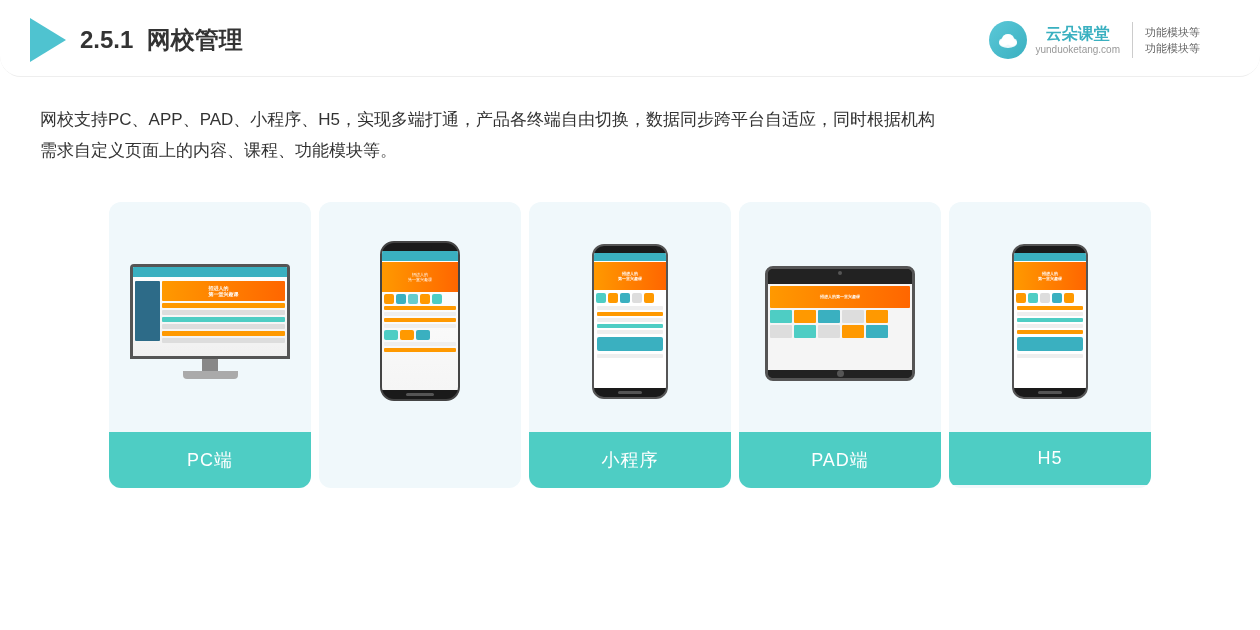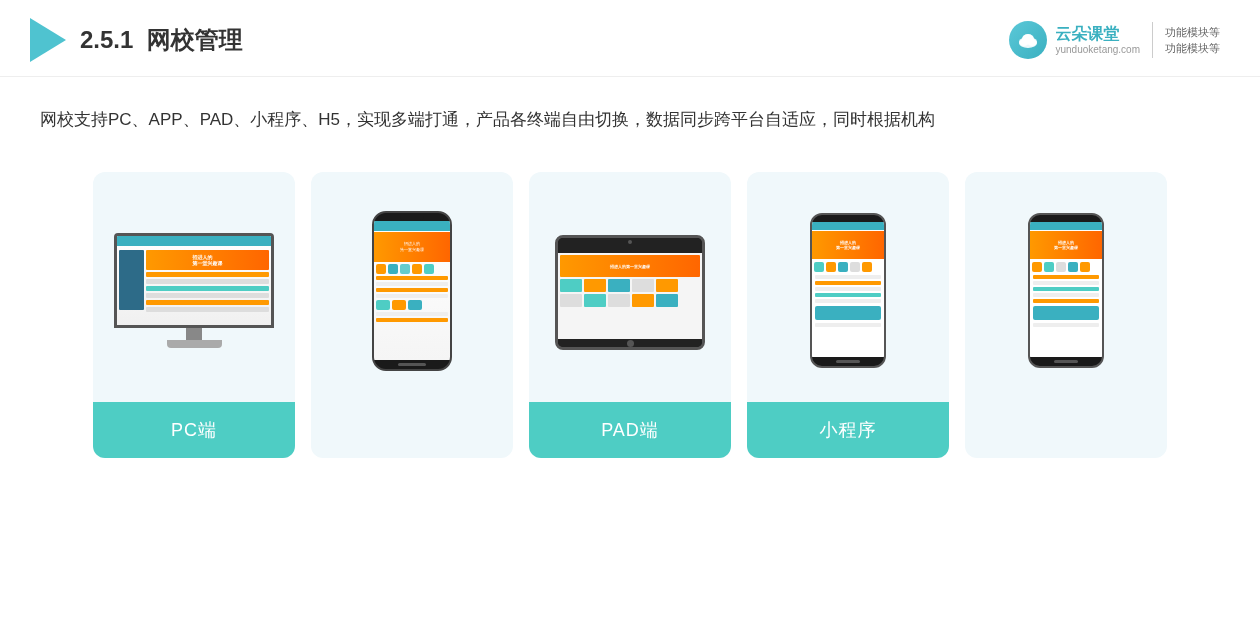--- a/index.html
+++ b/index.html
@@ -16,22 +16,23 @@
       height: 630px;
       background: #fff;
       position: relative;
     }
 
     
     .header {
       display: flex;
       align-items: center;
       justify-content: space-between;
-      padding: 18px 40px 14px 30px;
+      padding: 18px 60px 14px 30px;
       border-bottom: 1px solid #eee;
+      border-radius: 21px;
     }
     .header-left {
       display: flex;
       align-items: center;
       gap: 14px;
     }
     .logo-triangle {
       width: 0;
       height: 0;
       border-style: solid;
@@ -68,20 +69,21 @@
       font-weight: bold;
     }
     .brand-text {
       text-align: left;
     }
     .brand-name {
       font-size: 16px;
       color: #3ab0c0;
       font-weight: bold;
       line-height: 1.2;
+      text-align: center;
     }
     .brand-sub {
       font-size: 10px;
       color: #999;
       line-height: 1.2;
     }
     .brand-divider {
       width: 1px;
       height: 36px;
       background: #ccc;
@@ -98,21 +100,21 @@
     .description {
       padding: 28px 40px 16px 40px;
       font-size: 17px;
       color: #333;
       line-height: 1.8;
     }
 
     
     .cards-container {
       display: flex;
-      gap: 16px;
+      gap: 8px;
       padding: 20px 40px 24px 40px;
       justify-content: center;
     }
 
     .card {
       background: #f0f8fb;
       border-radius: 12px;
       width: 202px;
       display: flex;
       flex-direction: column;
@@ -399,20 +401,21 @@
         <div class="brand-tagline">
           <div>功能模块等</div>
           <div>功能模块等</div>
         </div>
       </div>
     </div>
   </div>
 
   <div class="description">
     <div>网校支持PC、APP、PAD、小程序、H5，实现多端打通，产品各终端自由切换，数据同步跨平台自适应，同时根据机构</div>
+    <div>需求自定义页面上的内容、课程、功能模块等。</div>
   </div>
 
   <div class="cards-container">
 
     <div class="card">
       <div class="card-image-area">
 
         <div style="display:flex;flex-direction:column;align-items:center;">
           <div class="monitor-screen">
             <div class="monitor-screen-inner">
@@ -471,20 +474,52 @@
                 <div class="phone-list-row active"></div>
               </div>
             </div>
             <div class="phone-home-bar"></div>
           </div>
         </div>
       </div>
     </div>
 
     <div class="card">
+      <div class="card-image-area">
+        <div class="mini-phone">
+          <div class="mini-phone-outer">
+            <div class="mini-phone-notch"></div>
+            <div class="mini-phone-screen">
+              <div style="height:8px;background:#3ab0c0;width:100%;"></div>
+              <div style="height:28px;background:linear-gradient(90deg,#f90,#f60);width:100%;display:flex;align-items:center;justify-content:center;margin:1px 0;">
+                <span style="font-size:4px;color:white;font-weight:bold;text-align:center;">招进人的<br>第一堂兴趣课</span>
+              </div>
+              <div style="display:flex;gap:2px;padding:2px;flex-wrap:wrap;">
+                <div style="width:10px;height:10px;border-radius:2px;background:#4ecdc4;"></div>
+                <div style="width:10px;height:10px;border-radius:2px;background:#f90;"></div>
+                <div style="width:10px;height:10px;border-radius:2px;background:#3ab0c0;"></div>
+                <div style="width:10px;height:10px;border-radius:2px;background:#ddd;"></div>
+                <div style="width:10px;height:10px;border-radius:2px;background:#f90;"></div>
+              </div>
+              <div style="height:4px;background:#eee;border-radius:1px;margin:1px 3px;"></div>
+              <div style="height:4px;background:#f90;border-radius:1px;margin:1px 3px;"></div>
+              <div style="height:4px;background:#eee;border-radius:1px;margin:1px 3px;"></div>
+              <div style="height:4px;background:#4ecdc4;border-radius:1px;margin:1px 3px;"></div>
+              <div style="height:4px;background:#eee;border-radius:1px;margin:1px 3px;"></div>
+              <div style="height:14px;background:#3ab0c0;border-radius:2px;margin:2px 3px;"></div>
+              <div style="height:4px;background:#eee;border-radius:1px;margin:1px 3px;"></div>
+            </div>
+            <div class="mini-phone-home"></div>
+          </div>
+        </div>
+      </div>
+      <div class="card-label">小程序</div>
+    </div>
+
+    <div class="card">
       <div class="card-image-area" style="padding: 28px 12px 16px;">
         <div class="tablet-device" style="width:150px;height:115px;position:relative;">
           <div class="tablet-outer" style="width:150px;height:115px;background:#222;border-radius:8px;border:3px solid #555;overflow:hidden;display:flex;flex-direction:column;">
             <div class="tablet-top-bar" style="height:8px;background:#222;display:flex;align-items:center;justify-content:center;">
               <div style="width:4px;height:4px;background:#555;border-radius:50%;"></div>
             </div>
             <div style="flex:1;background:#fff;overflow:hidden;display:flex;flex-direction:column;">
               <div style="height:7px;background:#222;width:100%;"></div>
               <div style="flex:1;background:#f5f5f5;padding:2px;">
                 <div style="height:22px;background:linear-gradient(90deg,#f90,#f60);border-radius:1px;margin-bottom:2px;display:flex;align-items:center;justify-content:center;">
@@ -519,66 +554,35 @@
       <div class="card-image-area">
         <div class="mini-phone">
           <div class="mini-phone-outer">
             <div class="mini-phone-notch"></div>
             <div class="mini-phone-screen">
               <div style="height:8px;background:#3ab0c0;width:100%;"></div>
               <div style="height:28px;background:linear-gradient(90deg,#f90,#f60);width:100%;display:flex;align-items:center;justify-content:center;margin:1px 0;">
                 <span style="font-size:4px;color:white;font-weight:bold;text-align:center;">招进人的<br>第一堂兴趣课</span>
               </div>
               <div style="display:flex;gap:2px;padding:2px;flex-wrap:wrap;">
-                <div style="width:10px;height:10px;border-radius:2px;background:#4ecdc4;"></div>
-                <div style="width:10px;height:10px;border-radius:2px;background:#f90;"></div>
-                <div style="width:10px;height:10px;border-radius:2px;background:#3ab0c0;"></div>
-                <div style="width:10px;height:10px;border-radius:2px;background:#ddd;"></div>
-                <div style="width:10px;height:10px;border-radius:2px;background:#f90;"></div>
-              </div>
-              <div style="height:4px;background:#eee;border-radius:1px;margin:1px 3px;"></div>
-              <div style="height:4px;background:#f90;border-radius:1px;margin:1px 3px;"></div>
-              <div style="height:4px;background:#eee;border-radius:1px;margin:1px 3px;"></div>
-              <div style="height:4px;background:#4ecdc4;border-radius:1px;margin:1px 3px;"></div>
-              <div style="height:4px;background:#eee;border-radius:1px;margin:1px 3px;"></div>
-              <div style="height:14px;background:#3ab0c0;border-radius:2px;margin:2px 3px;"></div>
-              <div style="height:4px;background:#eee;border-radius:1px;margin:1px 3px;"></div>
-            </div>
-            <div class="mini-phone-home"></div>
-          </div>
-        </div>
-      </div>
-      <div class="card-label">小程序</div>
-    </div>
-
-    <div class="card">
-      <div class="card-image-area">
-        <div class="mini-phone">
-          <div class="mini-phone-outer">
-            <div class="mini-phone-notch"></div>
-            <div class="mini-phone-screen">
-              <div style="height:8px;background:#3ab0c0;width:100%;"></div>
-              <div style="height:28px;background:linear-gradient(90deg,#f90,#f60);width:100%;display:flex;align-items:center;justify-content:center;margin:1px 0;">
-                <span style="font-size:4px;color:white;font-weight:bold;text-align:center;">招进人的<br>第一堂兴趣课</span>
-              </div>
-              <div style="display:flex;gap:2px;padding:2px;flex-wrap:wrap;">
                 <div style="width:10px;height:10px;border-radius:2px;background:#f90;"></div>
                 <div style="width:10px;height:10px;border-radius:2px;background:#4ecdc4;"></div>
                 <div style="width:10px;height:10px;border-radius:2px;background:#ddd;"></div>
                 <div style="width:10px;height:10px;border-radius:2px;background:#3ab0c0;"></div>
                 <div style="width:10px;height:10px;border-radius:2px;background:#f90;"></div>
               </div>
               <div style="height:4px;background:#f90;border-radius:1px;margin:1px 3px;"></div>
               <div style="height:4px;background:#eee;border-radius:1px;margin:1px 3px;"></div>
               <div style="height:4px;background:#4ecdc4;border-radius:1px;margin:1px 3px;"></div>
               <div style="height:4px;background:#eee;border-radius:1px;margin:1px 3px;"></div>
               <div style="height:4px;background:#f90;border-radius:1px;margin:1px 3px;"></div>
               <div style="height:14px;background:#3ab0c0;border-radius:2px;margin:2px 3px;"></div>
               <div style="height:4px;background:#eee;border-radius:1px;margin:1px 3px;"></div>
             </div>
             <div class="mini-phone-home"></div>
           </div>
         </div>
       </div>
+      <div class="card-label">H5</div>
     </div>
 
   </div>
 </div>
 
 </body></html>

